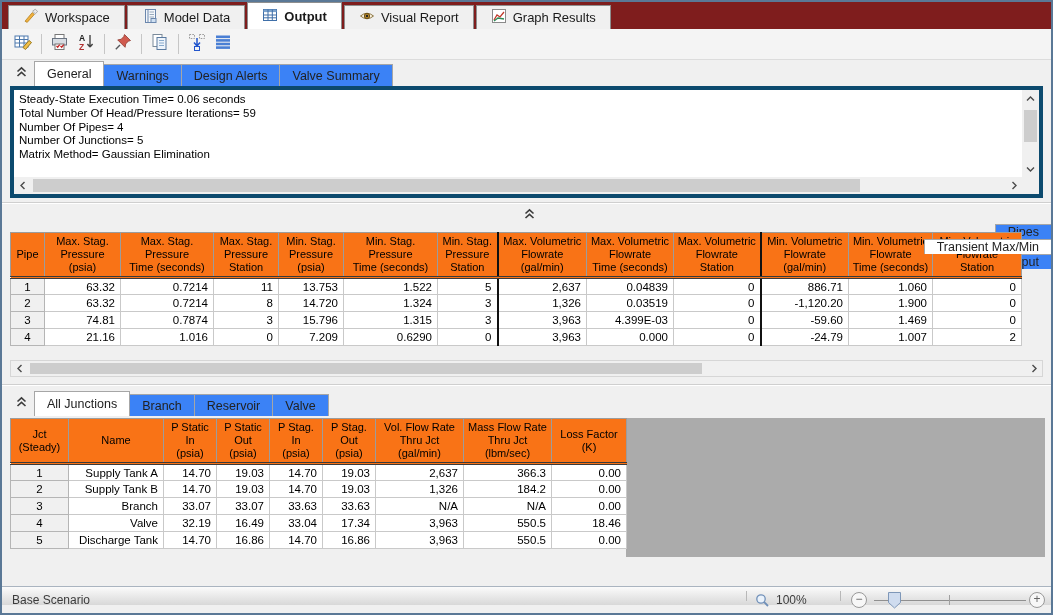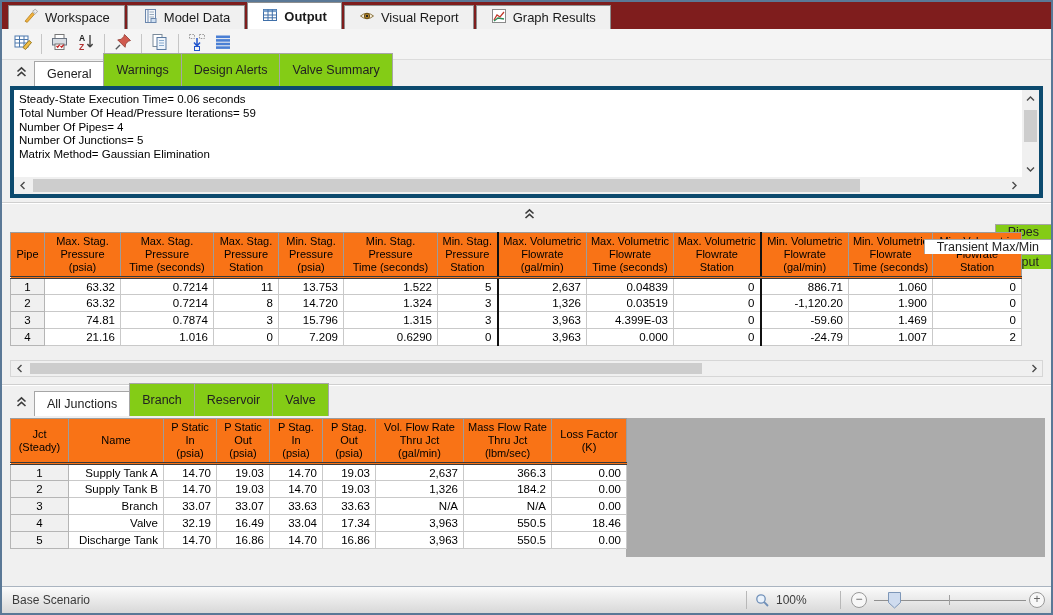--- a/index.html
+++ b/index.html
@@ -17,21 +17,21 @@
 
   
   .toolbar { position:absolute; top:27px; left:0; right:0; height:31px; background:#f4f4f4;
              border-bottom:1px solid #dcdcdc; display:flex; align-items:center; padding-left:8px; }
   .tbtn { width:26px; height:26px; display:flex; align-items:center; justify-content:center; border-radius:2px; }
   .tsep { width:1px; height:20px; background:#c6c6c6; margin:0 5px; }
 
   
   .subtabs { position:absolute; left:0; right:0; height:26px; display:flex; align-items:flex-end; padding-left:8px; }
   .collapse { width:22px; height:20px; align-self:center; display:flex; align-items:center; justify-content:center; margin-right:2px; }
-  .subtab { height:33px; display:flex; align-items:center; padding:0 12px; background:#84cc16;
+  .subtab { height:22px; display:flex; align-items:center; padding:0 12px; background:#3b82f6;
             border:1px solid #a6a6a6; border-bottom:none; margin-right:-1px; font-size:12.5px; color:#222; white-space:nowrap; }
   .subtab.active { height:25px; background:#fff; position:relative; z-index:2; }
 
   
   .general-box { position:absolute; left:8px; top:84px; width:1033px; height:112px;
                  background:#fff; border:4px solid #0c4a6e; }
   .general-text { position:absolute; left:5px; top:3px; right:20px; bottom:20px; overflow:hidden;
                   font-size:11.5px; line-height:13.8px; color:#000; }
   .vscroll { position:absolute; right:0; top:0; bottom:17px; width:17px; background:#f0f0f0; }
   .hscroll { position:absolute; left:0; right:17px; bottom:0; height:17px; background:#f0f0f0; }
@@ -57,21 +57,21 @@
   .junc-table td:nth-child(2) { text-align:right; }
 
   .pipe-table-wrap { position:absolute; left:8px; top:230px; }
   .pipe-hscroll { position:absolute; left:8px; top:358px; width:1033px; height:17px; background:#f0f0f0; border:1px solid #d6d6d6; }
   .pipe-hthumb { position:absolute; top:2px; bottom:2px; left:19px; width:672px; background:#cdcdcd; }
 
   .junc-table-wrap { position:absolute; left:8px; top:416px; }
   .junc-filler { position:absolute; left:624px; top:416px; width:419px; height:139px; background:#ababab; }
 
   
-  .statusbar { position:absolute; left:0; right:0; top:584px; height:27px;
+  .statusbar { position:absolute; left:0; right:0; top:584px; height:19px;
                background:linear-gradient(#fbfbfb,#d8d8d8); border-top:1px solid #aab4c0; }
   .scenario { position:absolute; left:10px; top:0; line-height:26px; font-size:12px; color:#3c3c3c; }
   .ssep { position:absolute; top:4px; bottom:4px; width:1px; background:#b8b8b8; }
   .zoomlabel { position:absolute; left:774px; top:0; line-height:26px; font-size:12px; color:#3c3c3c; }
   .zbtn { position:absolute; top:5px; width:16px; height:16px; border:1px solid #999; border-radius:50%;
           background:#f7f7f7; color:#666; font-size:12px; line-height:13px; text-align:center; }
   .ztrack { position:absolute; left:872px; top:13px; width:152px; height:1px; background:#909090; }
   .ztick { position:absolute; left:947px; top:8px; width:1px; height:10px; background:#a0a0a0; }
   .zthumb { position:absolute; left:886px; top:5px; }
 </style>

